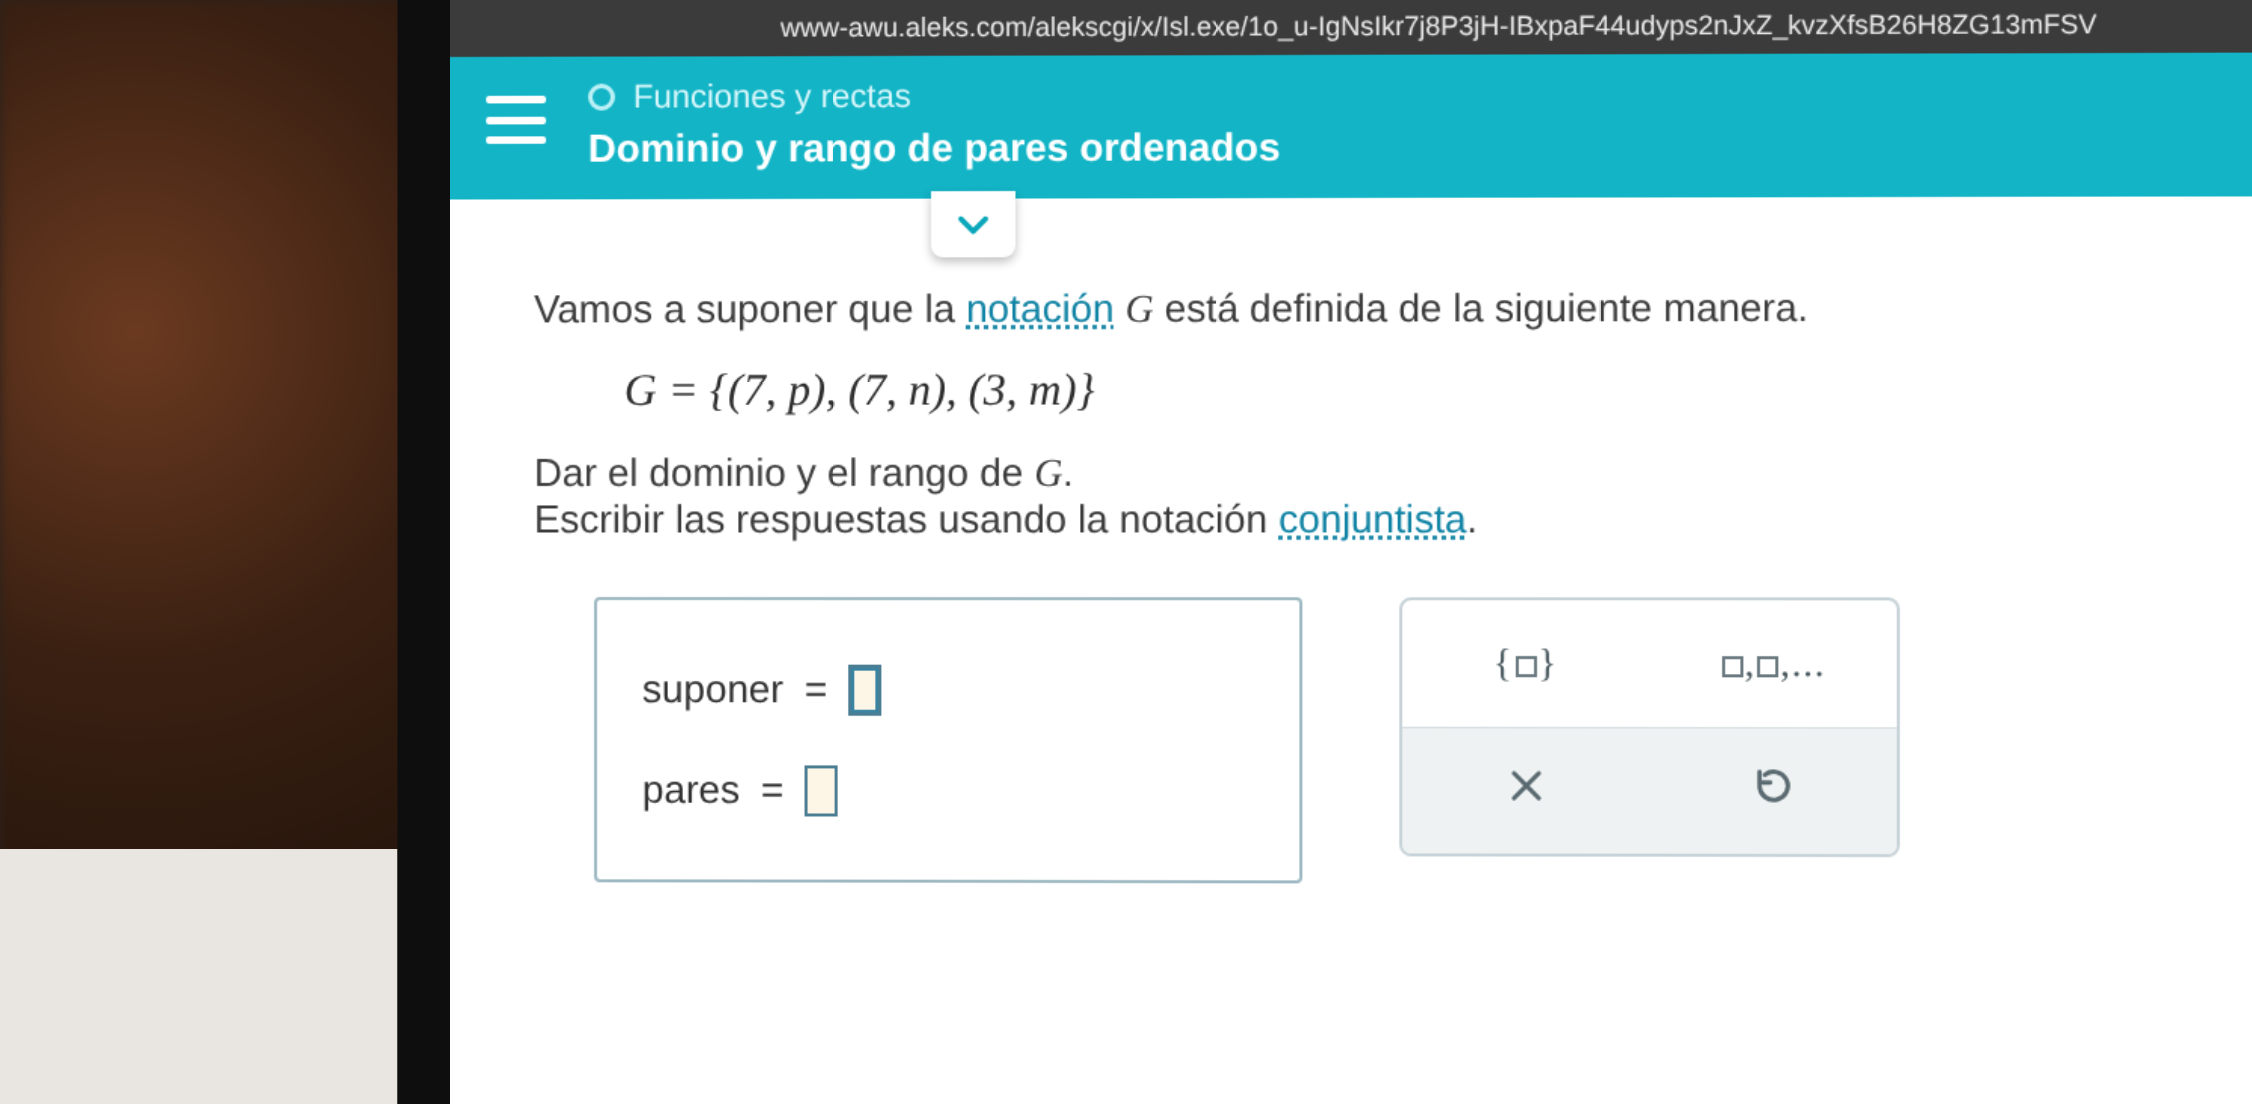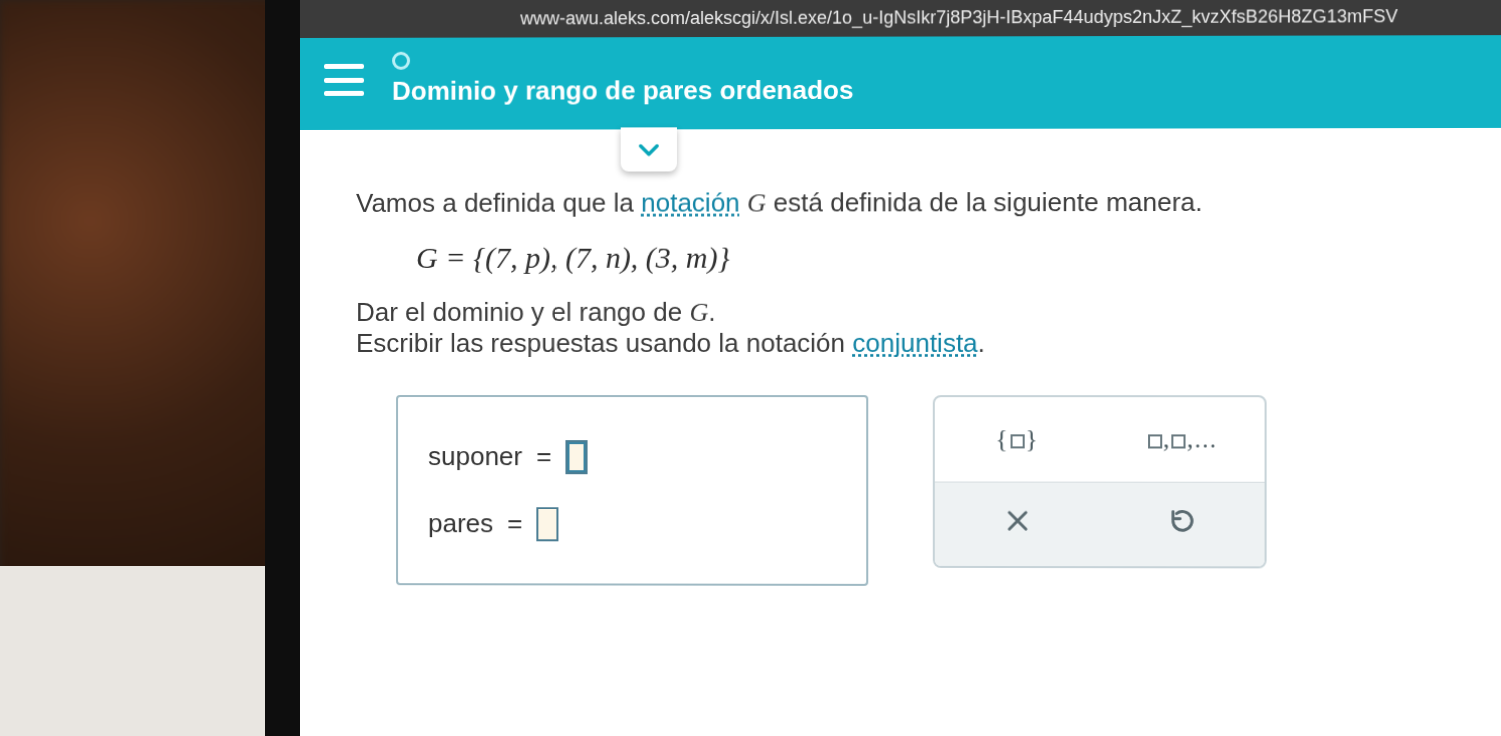--- a/index.html
+++ b/index.html
@@ -125,34 +125,35 @@
   </div>
 
   <div class="teal-bar">
     <div class="hamburger">
       <span></span>
         <span></span>
         <span></span>
     </div>
     <div class="crumb-row">
       <span class="crumb-dot"></span>
+      <span class="crumb-text">Funciones y rectas</span>
     </div>
     <div class="subtitle">Dominio y rango de pares ordenados</div>
   </div>
 
   <div class="chev-tab">
     <svg viewBox="0 0 24 24" fill="none" stroke-width="3" stroke-linecap="round" stroke-linejoin="round">
       <polyline points="5 9 12 16 19 9"></polyline>
     </svg>
   </div>
 
   <div class="content">
 
     <p class="p1">
-      <span>Vamos a definida que la </span>
+      <span>Vamos a suponer que la </span>
       <span class="link">notación</span>
       <span> </span>
       <span class="ital">G</span>
       <span> está definida de la siguiente manera.</span>
     </p>
 
     <div class="eqn">
       <span>G = {(7, p), (7, n), (3, m)}</span>
     </div>
 

